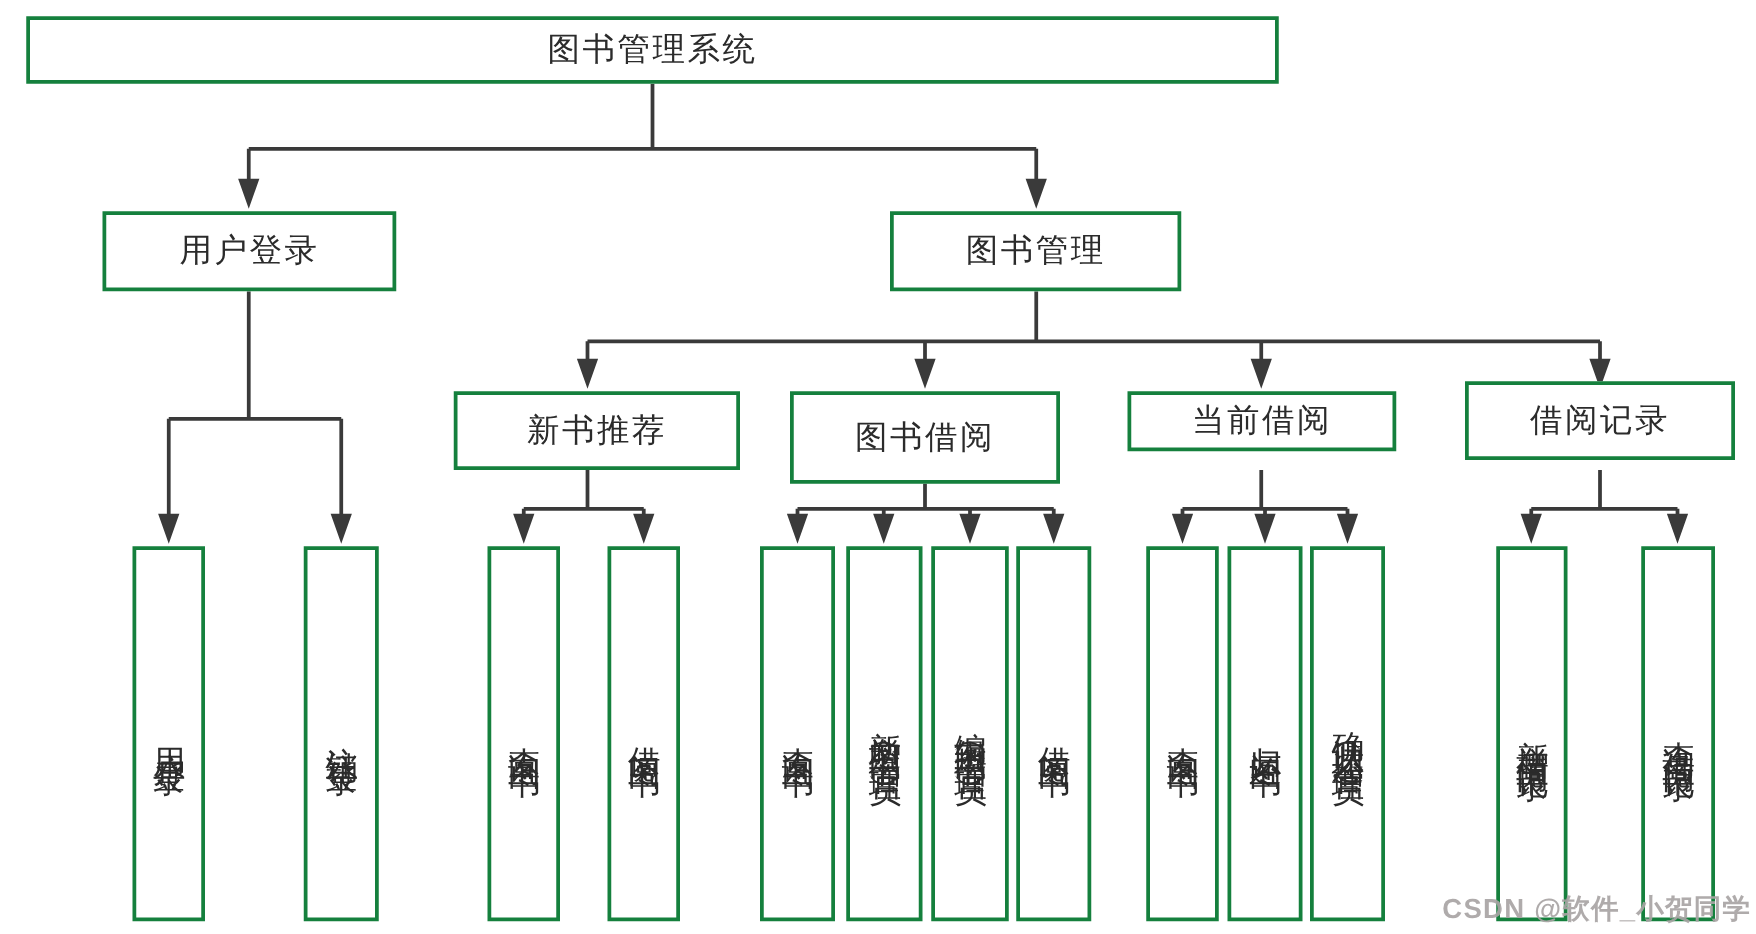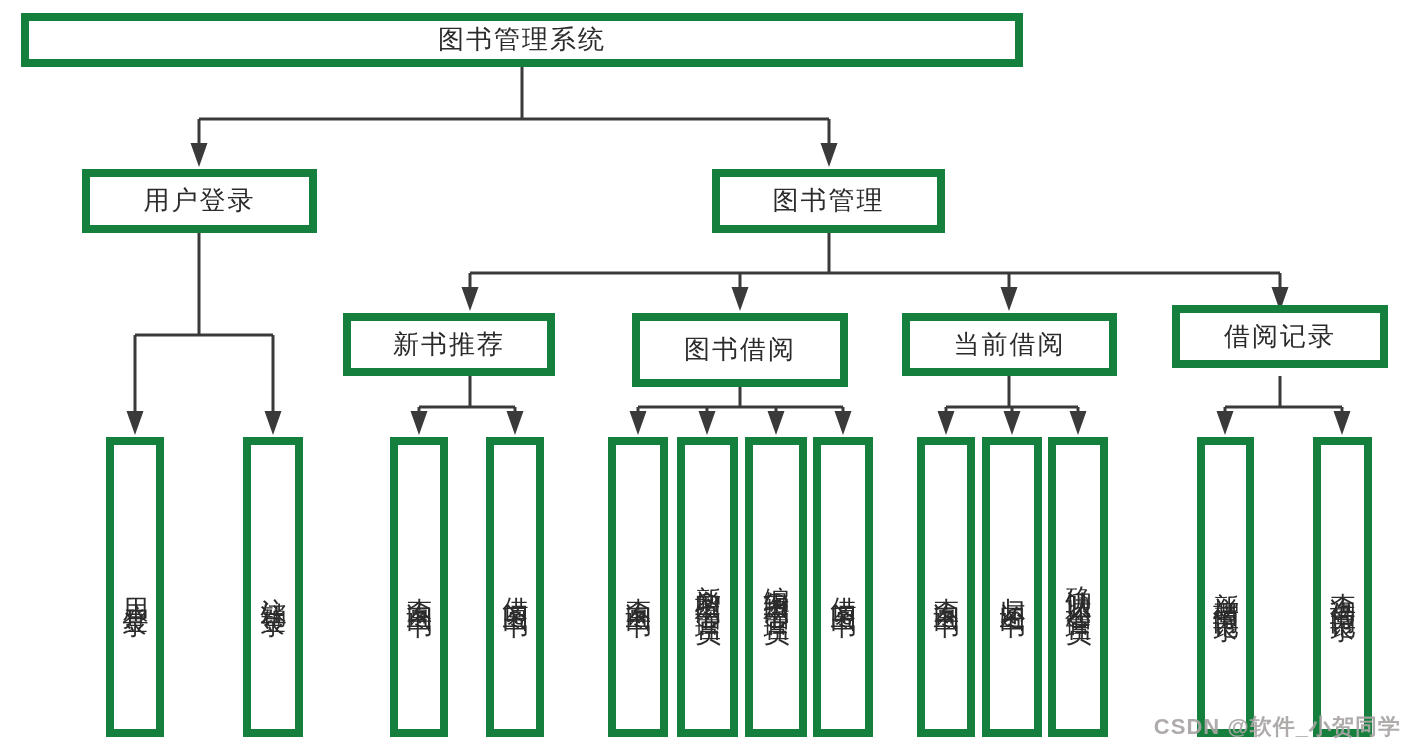--- a/index.html
+++ b/index.html
@@ -14,21 +14,21 @@
   .connectors {
     position:absolute;
     left:0; top:0;
     width:1405px; height:747px;
     pointer-events:none;
   }
   .node {
     position:absolute;
     box-sizing:border-box;
     background:#ffffff;
-    border:8px solid #15803d;
+    border:3px solid #15803d;
     color:#2b2b2b;
     display:flex;
     align-items:center;
     justify-content:center;
     text-align:center;
     line-height:1.15;
   }
   .nh {
     font-size:26px;
     letter-spacing:2px;
@@ -113,23 +113,23 @@
       M1069.5 411 L1086.5 411 L1078 435 Z
       M1216.5 411 L1233.5 411 L1225 435 Z
       M1333.5 411 L1350.5 411 L1342 435 Z"></path>
   </svg>
 
   <div class="node nh" style="left:21px;top:13px;width:1002px;height:54px">图书管理系统</div>
 
   <div class="node nh" style="left:82px;top:169px;width:235px;height:64px">用户登录</div>
   <div class="node nh" style="left:712px;top:169px;width:233px;height:64px">图书管理</div>
 
-  <div class="node nh" style="left:343px;top:313px;width:212px;height:63px">新书推荐</div>
+  <div class="node nh" style="left:363px;top:313px;width:229px;height:63px">新书推荐</div>
   <div class="node nh" style="left:632px;top:313px;width:216px;height:74px">图书借阅</div>
-  <div class="node nh" style="left:902px;top:313px;width:215px;height:63px">当前借阅</div>
+  <div class="node nh" style="left:902px;top:313px;width:215px;height:48px">当前借阅</div>
   <div class="node nh" style="left:1172px;top:305px;width:216px;height:63px">借阅记录</div>
 
   <div class="node nv" style="left:106px;top:437px;width:58px;height:300px">用户登录</div>
   <div class="node nv" style="left:243px;top:437px;width:60px;height:300px">注销登录</div>
 
   <div class="node nv" style="left:390px;top:437px;width:58px;height:300px">查询图书</div>
   <div class="node nv" style="left:486px;top:437px;width:58px;height:300px">借阅图书</div>
 
   <div class="node nv" style="left:608px;top:437px;width:60px;height:300px">查询图书</div>
   <div class="node nv" style="left:677px;top:437px;width:61px;height:300px">新增图书（管理员）</div>

